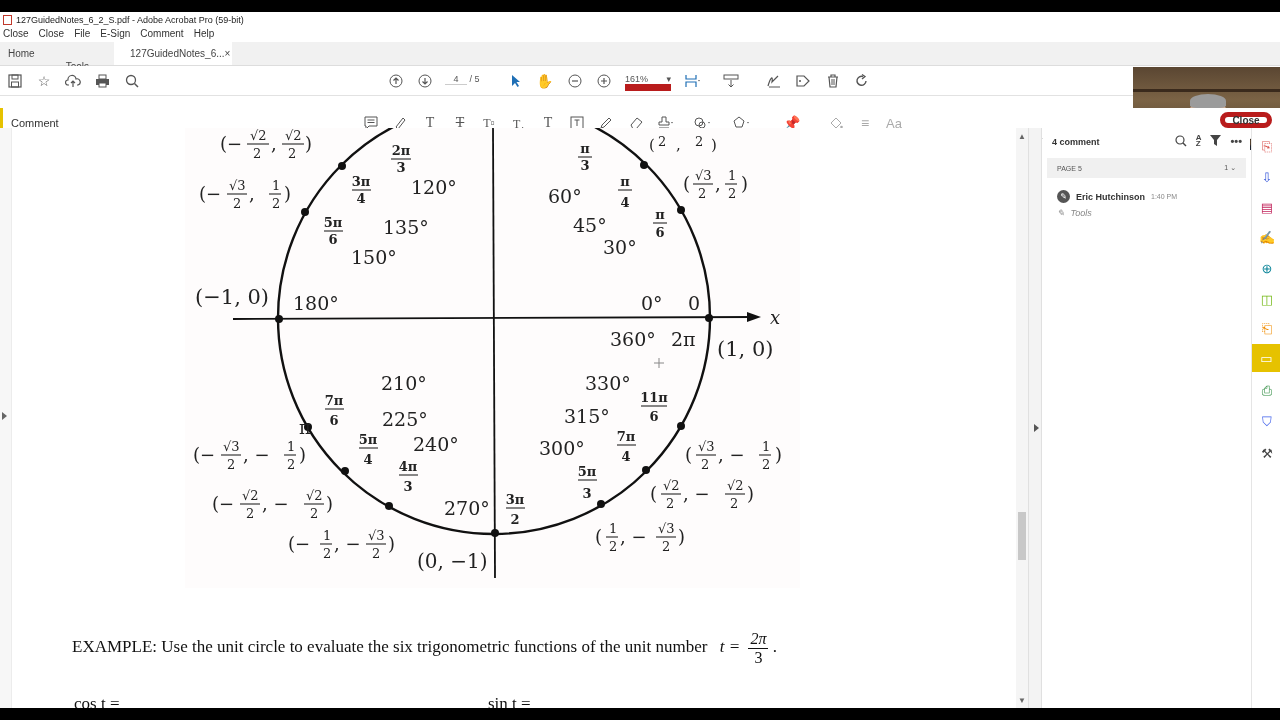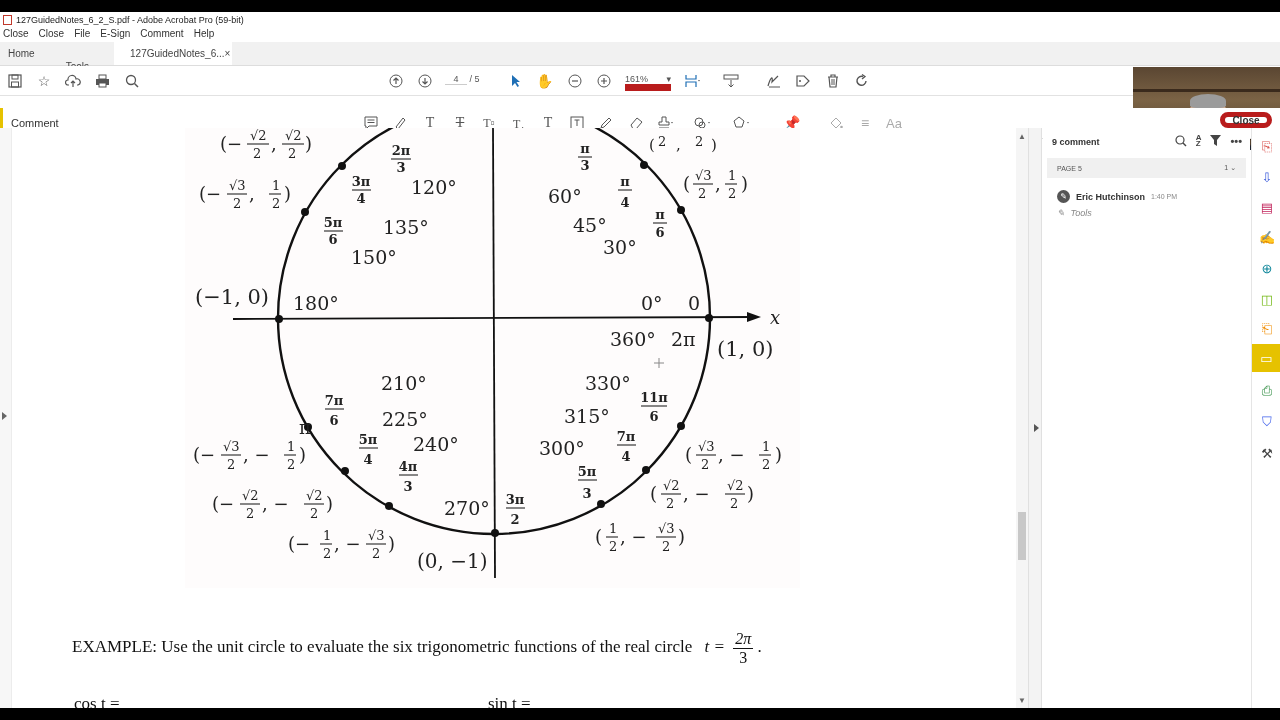--- a/index.html
+++ b/index.html
@@ -454,21 +454,21 @@
         </g>
 
         <g stroke="#888" stroke-width="1">
             <line x1="474" y1="230" x2="474" y2="240"></line>
             <line x1="469" y1="235" x2="479" y2="235"></line>
           </g>
       </svg>
     </div>
 
     <div class="example">
-      <span>EXAMPLE: Use the unit circle to evaluate the six trigonometric functions of the real circle</span>
+      <span>EXAMPLE: Use the unit circle to evaluate the six trigonometric functions of the unit number</span>
       <span style="font-style:italic; margin-left:8px;">t =</span>
       <span class="frac">
         <span class="num">2π</span>
         <span class="den">3</span>
       </span>
       <span>.</span>
     </div>
     <div class="fn" style="left:74px;">cos t =</div>
     <div class="fn" style="left:488px;">sin t =</div>
 
@@ -478,21 +478,21 @@
       <span class="down" style="top:568px;">▼</span>
     </div>
   </div>
 
   <div class="divider-handle">
       <div class="arrow"></div>
     </div>
 
   <div class="comments-panel">
     <div class="cp-header">
-      <span>9 comment</span>
+      <span>4 comment</span>
       <div class="icons">
         <span>
           <svg width="12" height="12" viewBox="0 0 12 12">
               <circle cx="5" cy="5" r="4" fill="none" stroke="#444" stroke-width="1.2"></circle>
               <path d="M8 8 L11 11" stroke="#444" stroke-width="1.4"></path>
             </svg>
         </span>
         <span style="font-size:8px; line-height:6px;">A<br>Z</span>
         <span>
           <svg width="11" height="11" viewBox="0 0 11 11">

